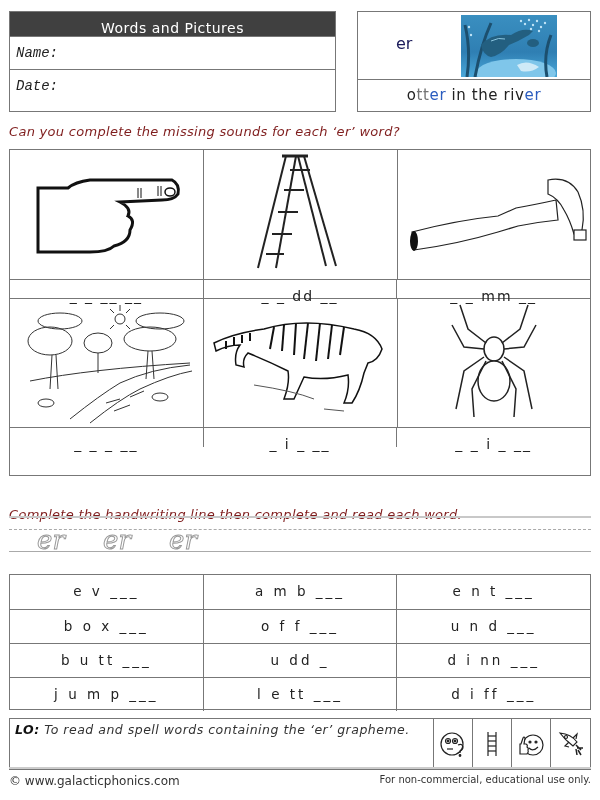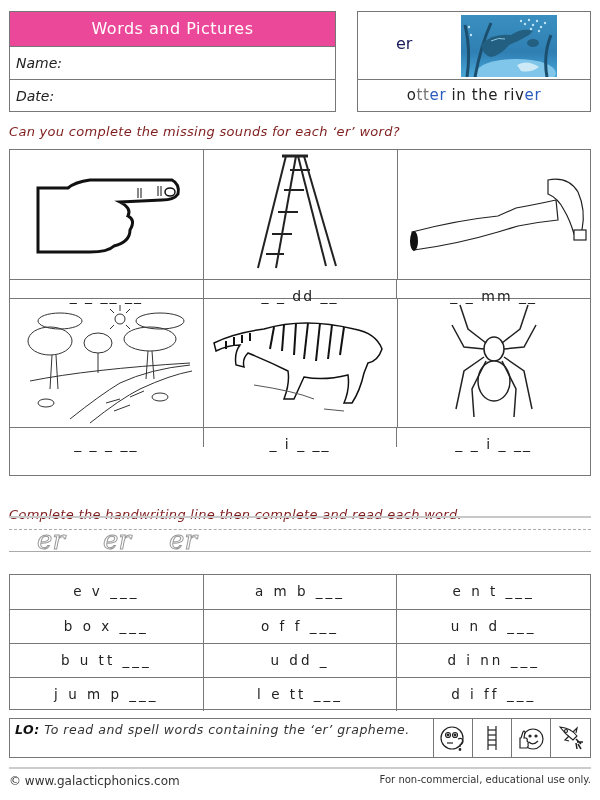--- a/index.html
+++ b/index.html
@@ -3,22 +3,22 @@
 <meta charset="utf-8">
 <style>
   * { box-sizing: border-box; margin: 0; padding: 0; }
   html, body { width: 600px; height: 800px; background: #ffffff; overflow: hidden; }
   body { position: relative; font-family: "DejaVu Sans", sans-serif; color: #222; }
 
   .abs { position: absolute; }
 
   
   #title-box { left: 9px; top: 11px; width: 327px; height: 101px; border: 1px solid #777; }
-  #title-bar { height: 34px; background: #ec4899; color: #fff; font-size: 16px; text-align: center; line-height: 33px; letter-spacing: 0.5px; }
-  .field-row { height: 33px; border-top: 1px solid #777; font-size: 14px; line-height: 32px; padding-left: 6px; font-style: italic; color: #222; }
+  #title-bar { height: 24px; background: #404040; color: #fff; font-size: 14px; text-align: center; line-height: 33px; letter-spacing: 0.5px; }
+  .field-row { height: 33px; border-top: 1px solid #777; font-size: 14px; line-height: 32px; padding-left: 6px; font-style: italic; color: #222; font-family: Liberation Mono, monospace; }
 
   
   #sound-box { left: 357px; top: 11px; width: 234px; height: 101px; border: 1px solid #777; }
   #sound-top { height: 67px; position: relative; }
   #sound-grapheme { position: absolute; left: 38px; top: 22px; font-size: 16px; color: #1a1a5a; }
   #sound-picture { position: absolute; left: 103px; top: 3px; width: 96px; height: 62px; background: linear-gradient(180deg, #3a8fc0 0%, #2f7fb3 60%, #4aa7d8 100%); overflow: hidden; }
   #sound-bottom { height: 33px; border-top: 1px solid #777; text-align: center; font-size: 15px; line-height: 31px; color: #222; letter-spacing: 0.6px; }
   .c-purple { color: #737373; }
   .c-blue { color: #2a5cbf; }
 
@@ -42,21 +42,21 @@
   .hw-trace { position: absolute; top: 12px; font-size: 26px; font-style: italic; color: transparent; -webkit-text-stroke: 1px #999; font-family: "DejaVu Serif", serif; line-height: 24px; }
 
   
   #word-grid { left: 9px; top: 574px; width: 582px; height: 136px; border: 1px solid #777; }
   .word-row { display: flex; height: 34px; border-top: 1px solid #777; }
   .word-row:first-child { border-top: none; }
   .word-cell { flex: 1; border-right: 1px solid #777; text-align: center; font-size: 13.5px; line-height: 33px; letter-spacing: 3px; color: #222; }
   .word-cell:last-child { border-right: none; }
 
   
-  #lo-box { left: 9px; top: 718px; width: 582px; height: 40px; border: 1px solid #777; display: flex; }
+  #lo-box { left: 9px; top: 718px; width: 582px; height: 52px; border: 1px solid #777; display: flex; }
   #lo-text { flex: 1; font-size: 12.5px; padding: 3px 5px; line-height: 16px; font-style: italic; color: #333; letter-spacing: 0.5px; border-right: 1px solid #777; }
   #lo-text b { font-style: italic; color: #111; }
   .lo-icon { width: 39px; border-right: 1px solid #777; display: flex; align-items: center; justify-content: center; }
   .lo-icon:last-child { border-right: none; }
 
   #footer-rule { left: 9px; top: 767px; width: 582px; height: 2px; background: #ccc; }
   #footer-left { left: 9px; top: 774px; font-size: 12px; color: #333; }
   #footer-right { right: 9px; top: 774px; font-size: 10px; color: #333; text-align: right; }
 </style>
 </head>

